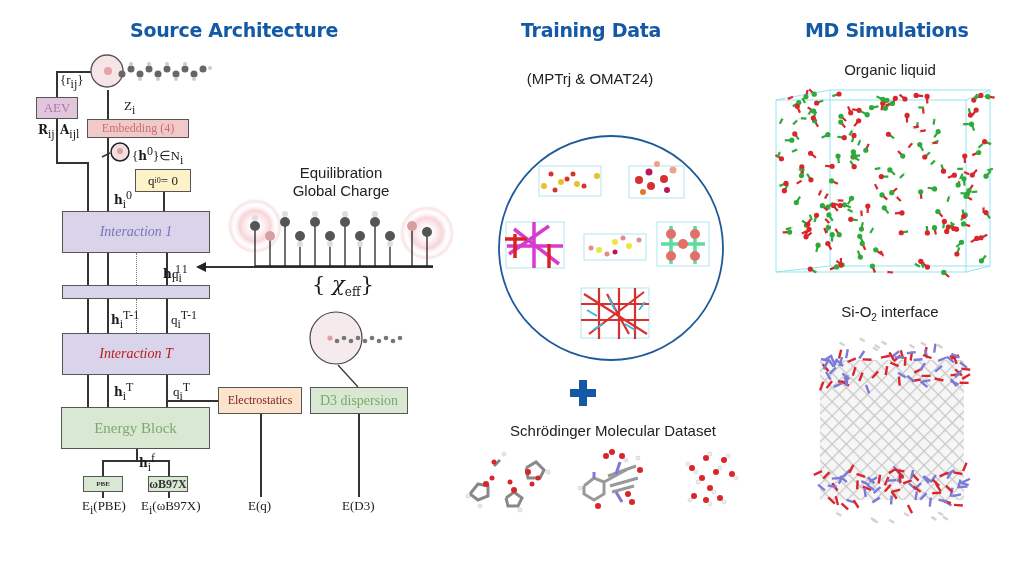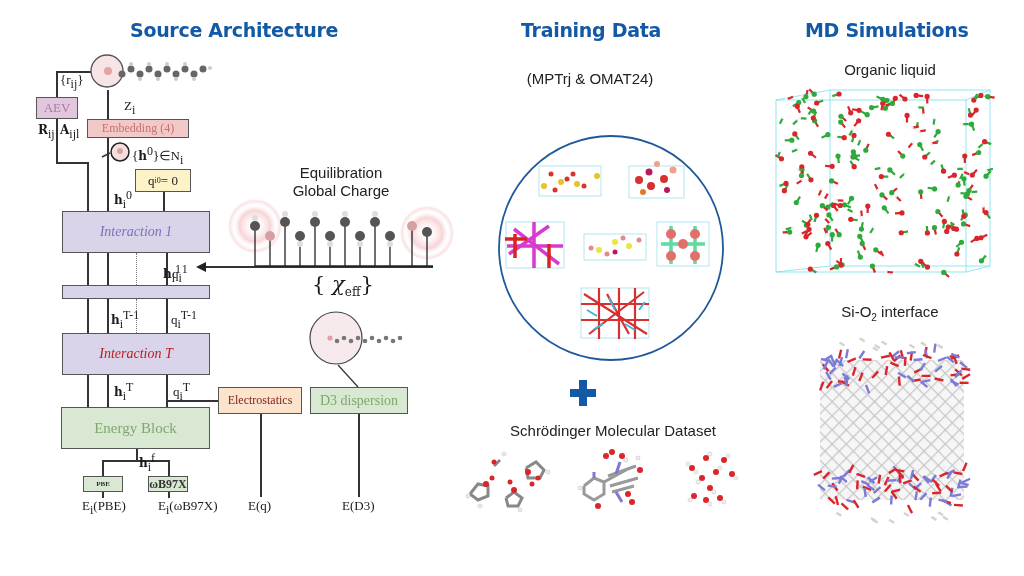--- a/index.html
+++ b/index.html
@@ -133,21 +133,21 @@
   <div class="lbl" style="left:173px; top:380px;"><span>q</span><sub>i</sub><sup>T</sup></div>
 
   <div class="box" style="left:61px; top:407px; width:149px; height:42px; background:#d8e8d2; color:#7fa86c; font-size:15px;">Energy Block</div>
 
   <div class="lbl" style="left:139px; top:451px;"><b>h</b><sub>i</sub><sup>f</sup></div>
 
   <div class="box" style="left:83px; top:476px; width:40px; height:16px; background:#d8e8d2; font-size:7px; font-weight:bold; color:#333;">PBE</div>
   <div class="box" style="left:148px; top:476px; width:40px; height:16px; background:#d8e8d2; font-size:12px; font-weight:bold; color:#333;">ωB97X</div>
 
   <div class="lbl" style="left:82px; top:498px;"><span>E</span><sub>i</sub><span>(PBE)</span></div>
-  <div class="lbl" style="left:158px; top:498px;"><span>E</span><sub>i</sub><span>(ωB97X)</span></div>
+  <div class="lbl" style="left:141px; top:498px;"><span>E</span><sub>i</sub><span>(ωB97X)</span></div>
 
   <div class="box" style="left:218px; top:387px; width:84px; height:27px; background:#fbe3cc; color:#7f1d1d; font-size:12px;">Electrostatics</div>
   <div class="box" style="left:310px; top:387px; width:98px; height:27px; background:#d8e8d2; color:#7fa86c; font-size:14px;">D3 dispersion</div>
 
   <div class="lbl" style="left:248px; top:498px;">E(q)</div>
   <div class="lbl" style="left:342px; top:498px;">E(D3)</div>
 
   <svg width="130" height="80" style="left:308px; top:308px;">
     <line x1="30" y1="57" x2="50" y2="79" stroke="#333" stroke-width="1.2"></line>
     <circle cx="28" cy="30" r="26" fill="#f7eaec" stroke="#444" stroke-width="1.2"></circle>

